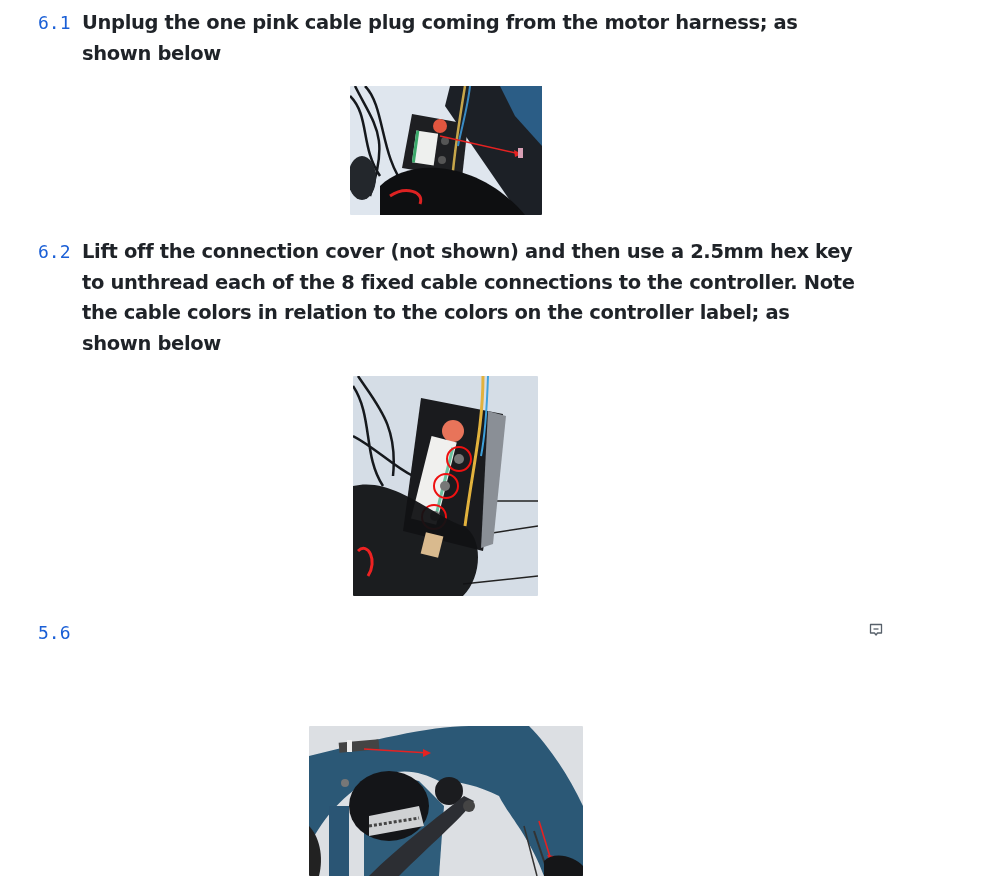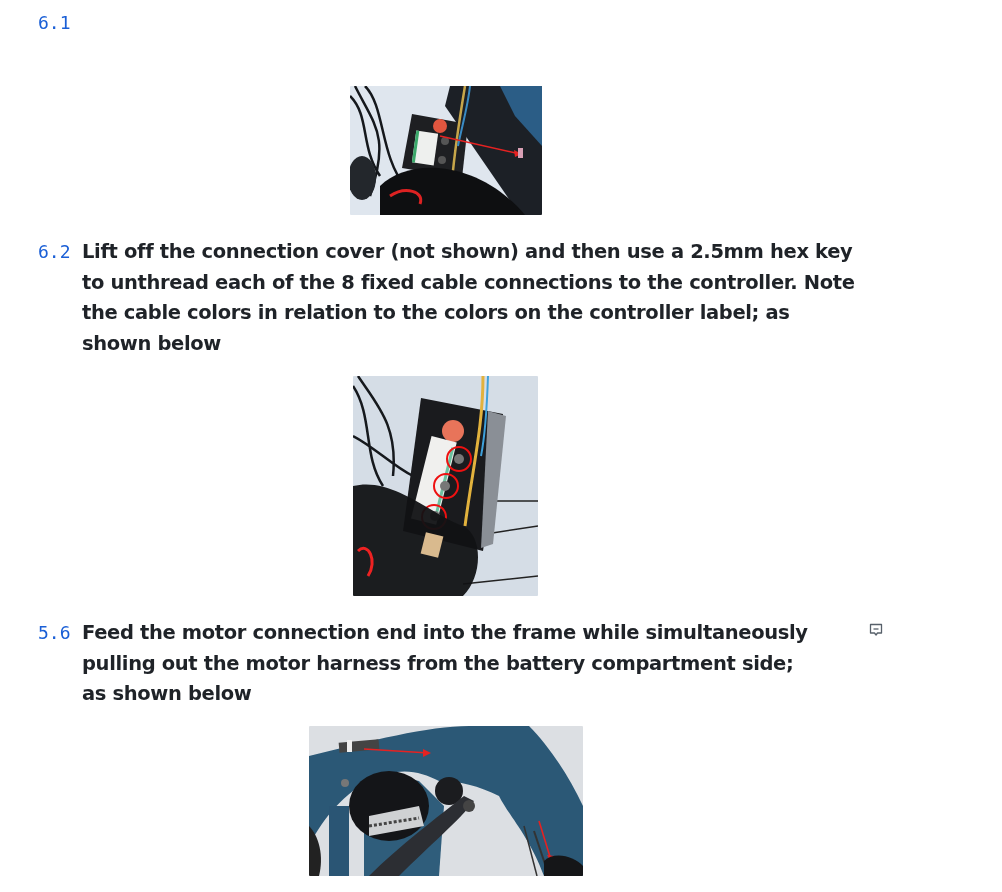--- a/index.html
+++ b/index.html
@@ -55,20 +55,21 @@
       height: 16px;
       cursor: pointer;
     }
   </style>
 </head>
 <body>
 
 <div class="step" style="top:8px;">
   <div class="step-head">
     <span class="step-num">6.1</span>
+    <span class="step-text" style="max-width:720px;">Unplug the one pink cable plug coming from the motor harness; as shown below</span>
   </div>
 </div>
 <div class="photo" style="left:350px;top:86px;width:192px;height:129px;">
   <svg width="192" height="129" viewBox="0 0 192 129">
     <rect width="192" height="129" fill="#dfe6ee"></rect>
     <polygon points="100,0 192,0 192,129 170,129 95,20" fill="#1c2026"></polygon>
     <polygon points="150,0 192,0 192,60 165,30" fill="#2b5d86"></polygon>
     <path d="M0,10 C20,30 10,60 30,90 M5,0 C25,40 40,50 20,110 M15,0 C35,20 30,70 55,100" stroke="#15181c" stroke-width="2.5" fill="none"></path>
     <ellipse cx="12" cy="92" rx="14" ry="22" fill="#23272c"></ellipse>
     <polygon points="62,28 118,38 112,92 52,82" fill="#1e1f22"></polygon>
@@ -115,21 +116,20 @@
     <path d="M135,0 C134,30 132,60 128,80" stroke="#3ea1db" stroke-width="2" fill="none"></path>
     <path d="M0,110 C40,100 80,140 110,150 C130,160 130,200 110,220 L0,220 Z" fill="#111214" opacity="0.95"></path>
     <rect x="70" y="158" width="18" height="22" fill="#d9ba8e" transform="rotate(14 79 169)"></rect>
     <path d="M5,175 C15,165 25,185 15,200" stroke="#e22" stroke-width="3" fill="none"></path>
   </svg>
 </div>
 
 <div class="step" style="top:618px;">
   <div class="step-head">
     <span class="step-num">5.6</span>
-    <span class="step-text" style="max-width:740px;">Feed the motor connection end into the frame while simultaneously pulling out the motor harness from the battery compartment side; as shown below</span>
   </div>
 </div>
 <div class="comment-icon">
   <svg width="16" height="16" viewBox="0 0 16 16">
     <path d="M2.5,2.5 H13.5 V11 H9.5 L8,13 L6.5,11 H2.5 Z" fill="none" stroke="#57606a" stroke-width="1.3" stroke-linejoin="round"></path>
     <line x1="5.5" y1="7" x2="10.5" y2="7" stroke="#57606a" stroke-width="1.3"></line>
   </svg>
 </div>
 <div class="photo" style="left:309px;top:726px;width:274px;height:150px;">
   <svg width="274" height="150" viewBox="0 0 274 150">

